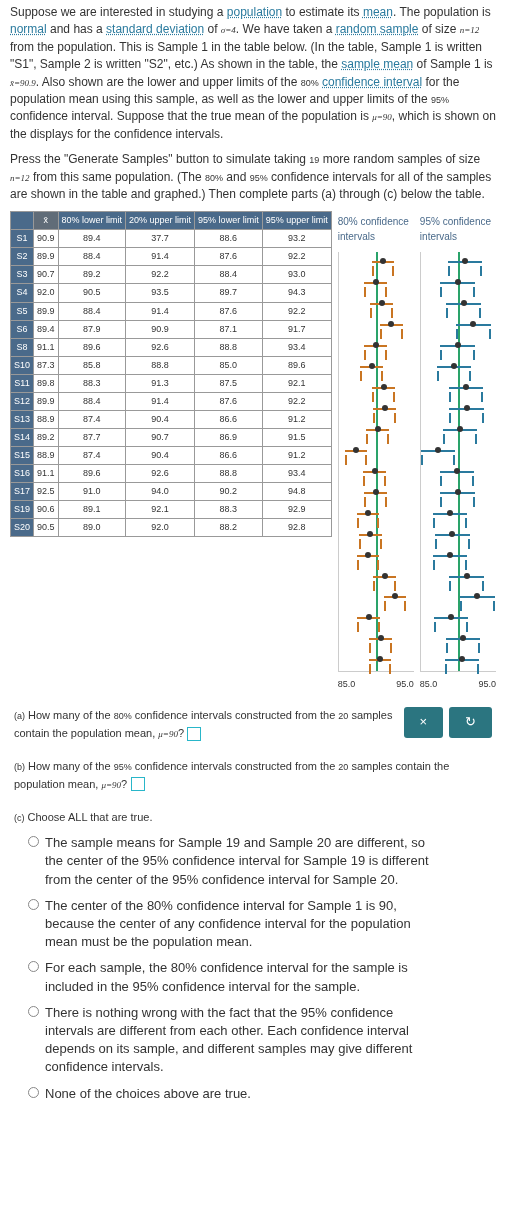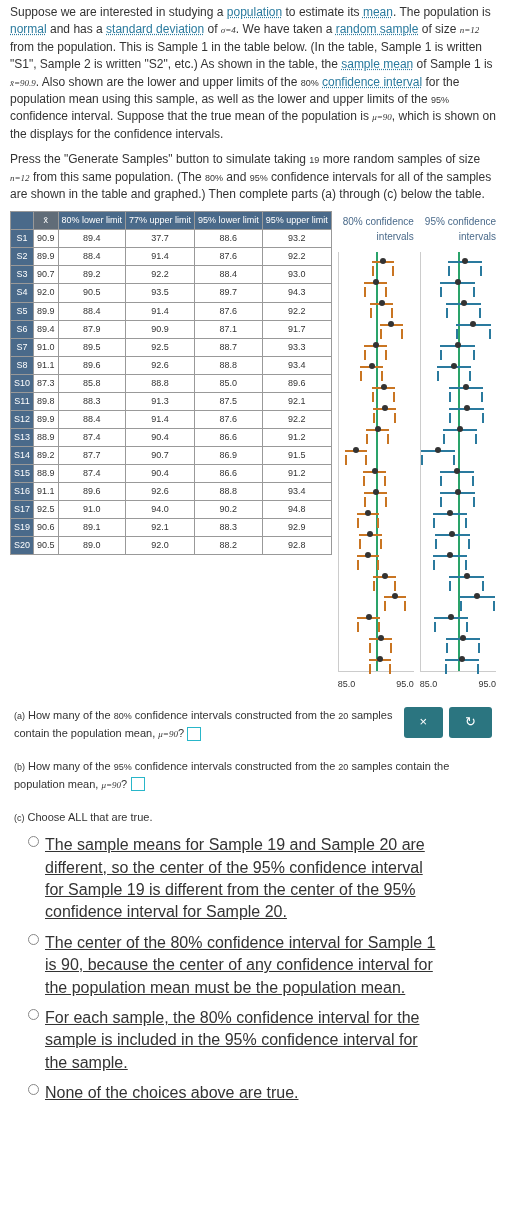--- a/index.html
+++ b/index.html
@@ -7,38 +7,38 @@
   .intro p { margin-bottom: 8px; }
   .term { color: #2a7a9e; text-decoration: underline dotted; }
   .formula { font-style: italic; font-family: Georgia, serif; }
   .sub { font-size: 9px; }
   .content-row { display: flex; gap: 6px; margin-top: 8px; align-items:flex-start; }
   table.data { border-collapse: collapse; font-size: 9px; }
   table.data th, table.data td { border: 1px solid #999; padding: 2px 3px; text-align: center; }
   table.data th { background: #4a6a8a; color: #fff; font-weight: normal; }
   table.data th.xcol { background:#606c78; }
   .chart-col { display:flex; flex-direction:column; gap:4px; flex:1; }
-  .chart-title { font-size: 10px; color: #4a6a8a; text-align:right; padding:4px 0; }
+  .chart-title { font-size: 10px; color: #4a6a8a; text-align:left; padding:4px 0; }
   .chart-box { position:relative; height:420px; border-left:1px solid #ccc; border-bottom:1px solid #ccc; }
   .vline { position:absolute; top:0; bottom:0; border-left:2px solid #2aa36a; }
   .ci-row { position:absolute; left:0; right:0; height:20px; }
   .ci-bar { position:absolute; top:9px; height:2px; background:#c97522; }
   .ci-bar.b95 { background:#2a7a9e; }
   .ci-tick { position:absolute; top:5px; width:2px; height:10px; background:inherit; }
   .ci-pt { position:absolute; top:6px; width:6px; height:6px; border-radius:50%; background:#333; transform:translateX(-50%); }
   .axis-labels { display:flex; justify-content:space-between; font-size:9px; padding:2px 0; }
   .qs { margin-top:14px; padding:0 4px; }
   .q { margin-bottom:16px; }
   .q-label { font-size:11px;margin-top:48px; }
   .q-input { display:inline-block; width:14px; height:14px; border:1px solid #29b6c9; vertical-align:middle; }
   .btn-row { float:right; display:flex; gap:6px; }
   .btn { background:#2b7580; color:#fff; padding:6px 16px; border-radius:3px; font-size:13px; text-align:center; }
   .opt { display:flex; gap:6px; margin:8px 0 0 14px; align-items:flex-start; padding-right: 50px; }
   .radio { width:11px; height:11px; border:1px solid #888; border-radius:50%; flex-shrink:0; margin-top:2px; }
-  .opt-text { font-size:16px; line-height:1.4;text-decoration:underline; }
+  .opt-text { font-size:13px; line-height:1.4; }
   .clearfix::after { content:""; display:table; clear:both; }
 </style>
 </head>
 <body>
 
 <div class="intro">
   <p>
     <span>Suppose we are interested in studying a </span><span class="term">population</span><span> to estimate its </span><span class="term">mean</span><span>. The population is </span><span class="term">normal</span><span> and has a </span><span class="term">standard deviation</span><span> of </span><span class="formula sub">σ=4</span><span>. We have taken a </span><span class="term">random sample</span><span> of size </span><span class="formula sub">n=12</span><span> from the population. This is Sample 1 in the table below. (In the table, Sample 1 is written "S1", Sample 2 is written "S2", etc.) As shown in the table, the </span><span class="term">sample mean</span><span> of Sample 1 is </span><span class="formula sub">x̄=90.9</span><span>. Also shown are the lower and upper limits of the </span><span class="sub">80%</span><span> </span><span class="term">confidence interval</span><span> for the population mean using this sample, as well as the lower and upper limits of the </span><span class="sub">95%</span><span> confidence interval. Suppose that the true mean of the population is </span><span class="formula sub">μ=90</span><span>, which is shown on the displays for the confidence intervals.</span>
   </p>
   <p>
@@ -46,21 +46,21 @@
   </p>
 </div>
 
 <div class="content-row">
   <table class="data">
     <thead>
       <tr>
         <th></th>
         <th class="xcol">x̄</th>
         <th>80% lower limit</th>
-        <th>77% upper limit</th>
+        <th>20% upper limit</th>
         <th>95% lower limit</th>
         <th>95% upper limit</th>
       </tr>
     </thead>
     <tbody id="tbody">
         <tr>
           <th>S1</th>
           <td>90.9</td>
           <td>89.4</td>
           <td>37.7</td>
@@ -99,28 +99,20 @@
           <td>87.6</td>
           <td>92.2</td>
         </tr>
         <tr>
           <th>S6</th>
           <td>89.4</td>
           <td>87.9</td>
           <td>90.9</td>
           <td>87.1</td>
           <td>91.7</td>
-        </tr>
-        <tr>
-          <th>S7</th>
-          <td>91.0</td>
-          <td>89.5</td>
-          <td>92.5</td>
-          <td>88.7</td>
-          <td>93.3</td>
         </tr>
         <tr>
           <th>S8</th>
           <td>91.1</td>
           <td>89.6</td>
           <td>92.6</td>
           <td>88.8</td>
           <td>93.4</td>
         </tr>
         <tr>
@@ -534,17 +526,21 @@
         <div class="opt">
           <div class="radio"></div>
           <div class="opt-text">The center of the 80% confidence interval for Sample 1 is 90, because the center of any confidence interval for the population mean must be the population mean.</div>
         </div>
         <div class="opt">
           <div class="radio"></div>
           <div class="opt-text">For each sample, the 80% confidence interval for the sample is included in the 95% confidence interval for the sample.</div>
         </div>
         <div class="opt">
           <div class="radio"></div>
+          <div class="opt-text">There is nothing wrong with the fact that the 95% confidence intervals are different from each other. Each confidence interval depends on its sample, and different samples may give different confidence intervals.</div>
+        </div>
+        <div class="opt">
+          <div class="radio"></div>
           <div class="opt-text">None of the choices above are true.</div>
         </div>
       </div>
   </div>
 </div>
 
 </body></html>

